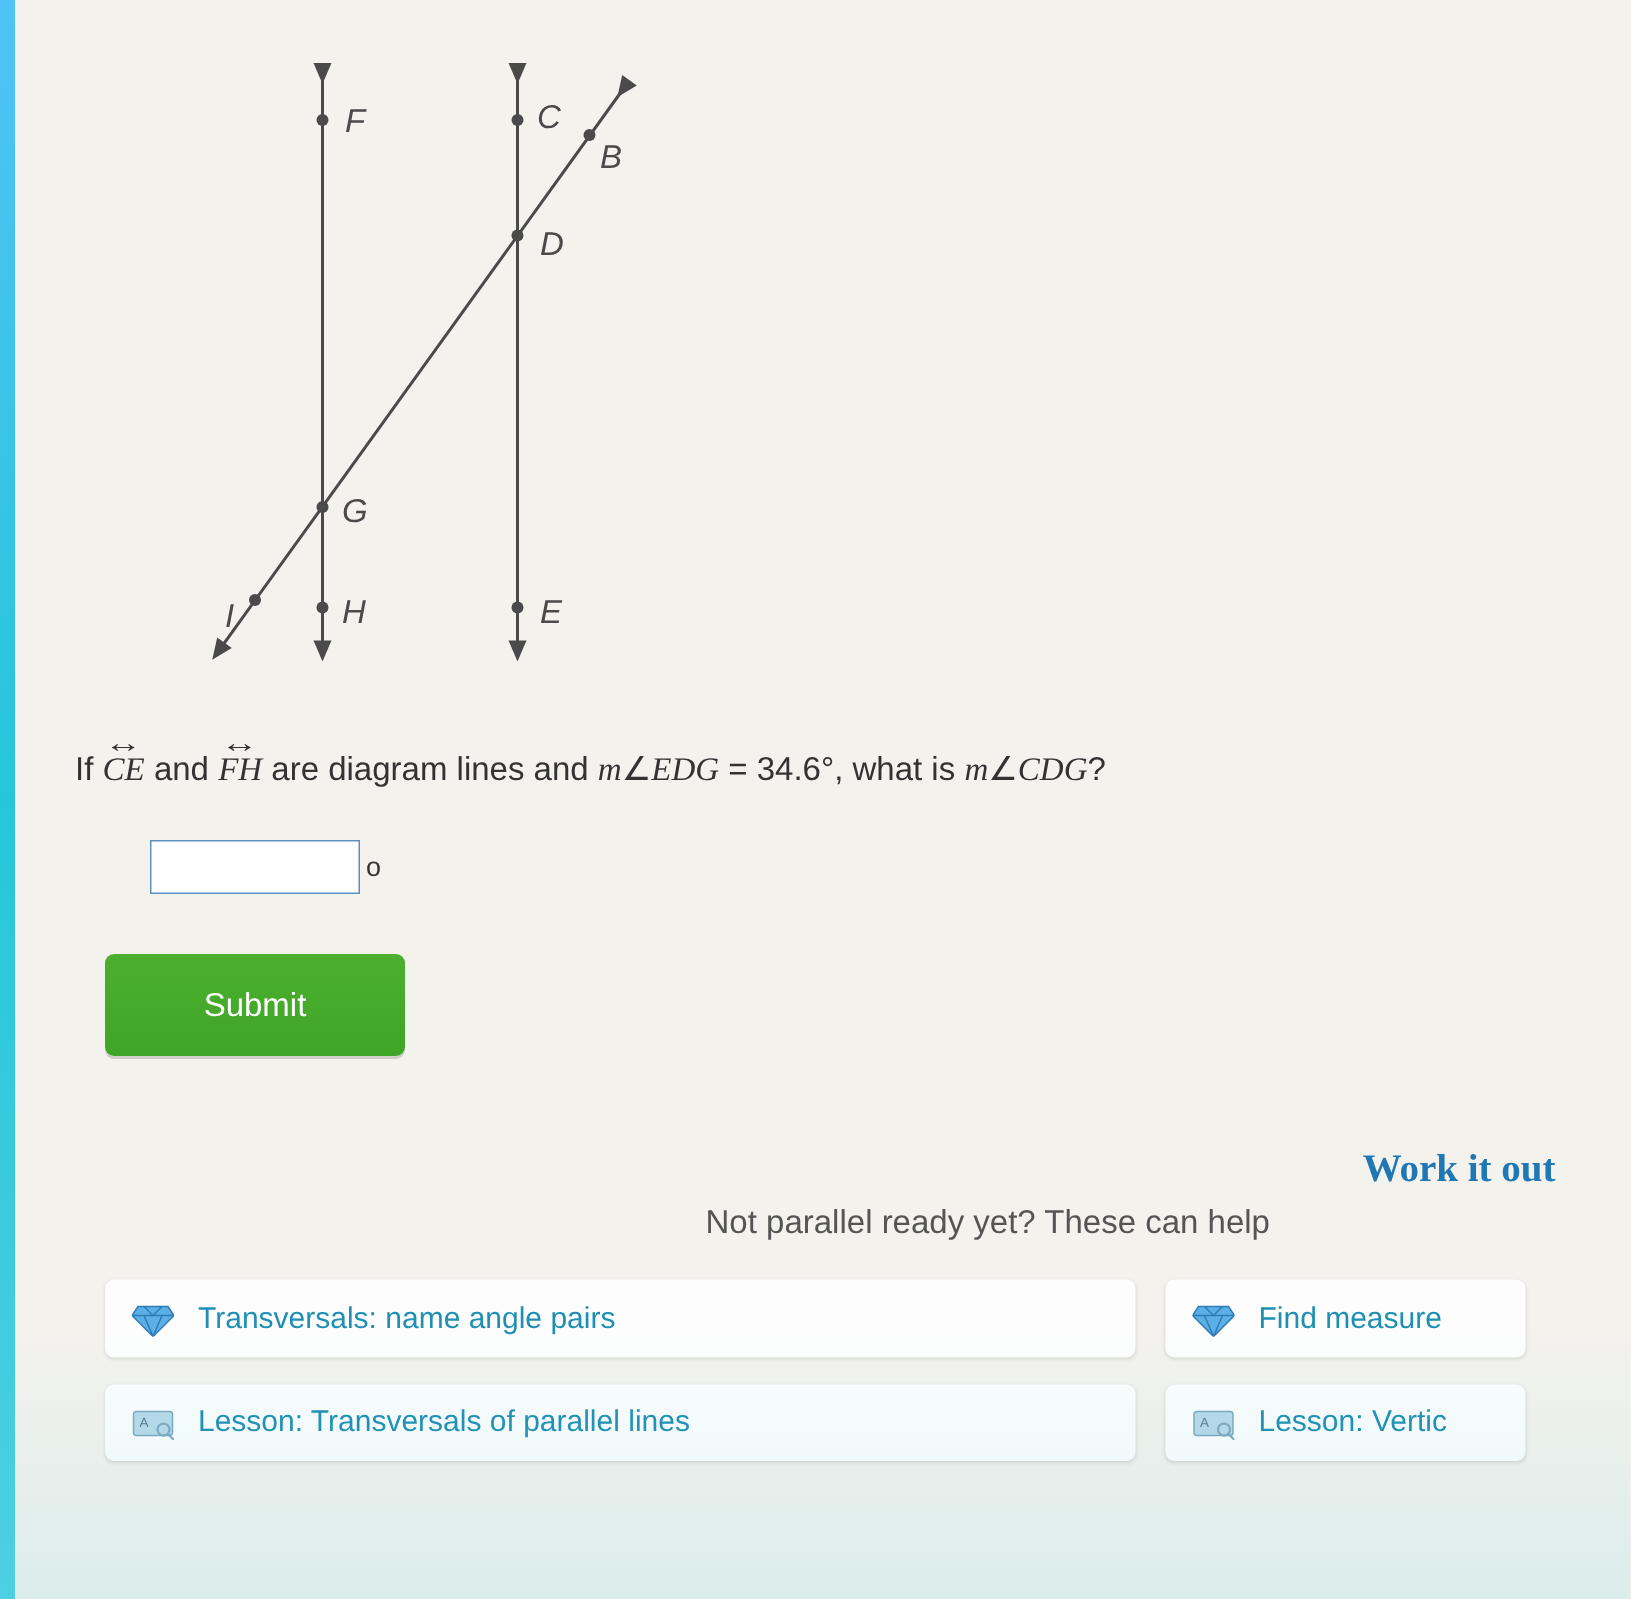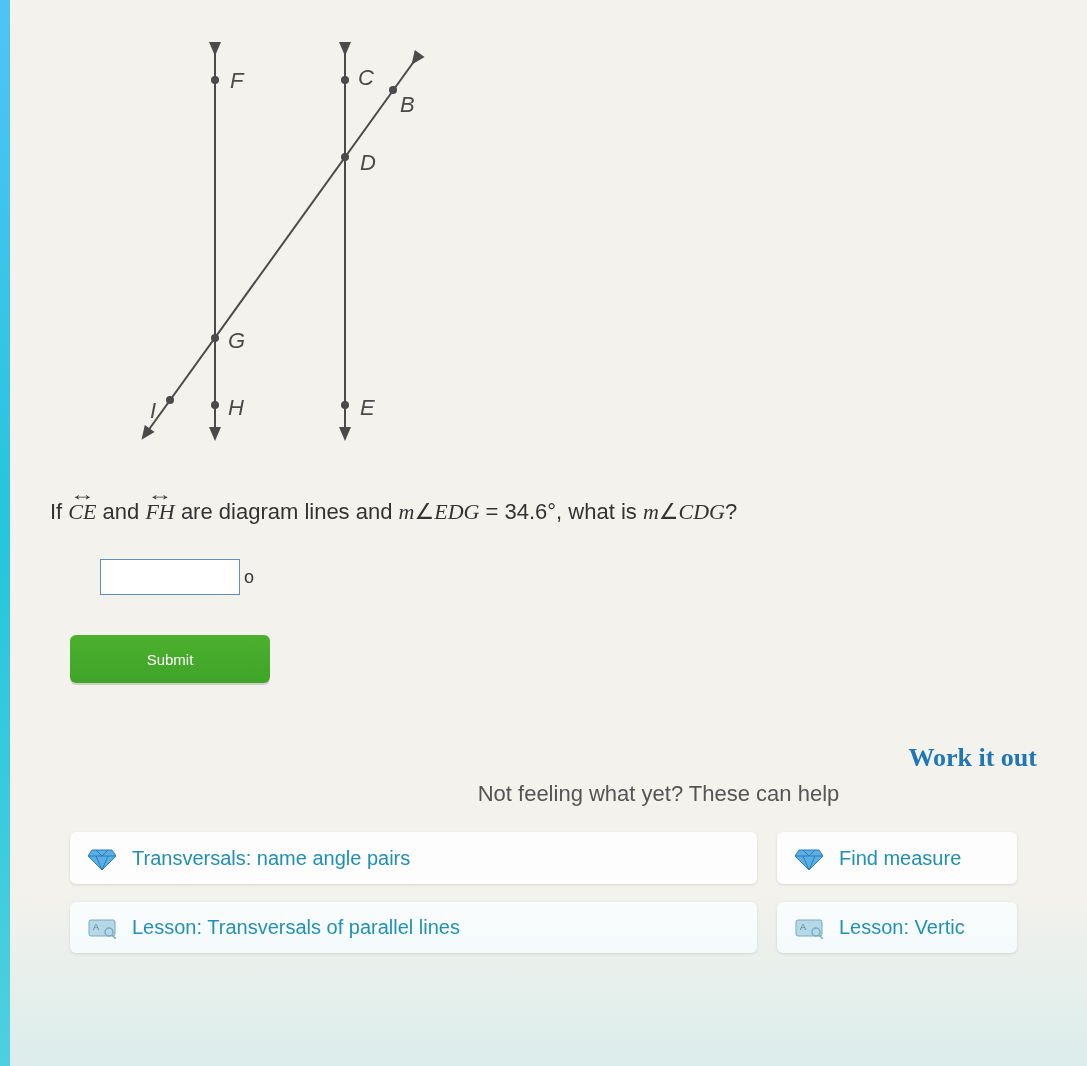--- a/index.html
+++ b/index.html
@@ -68,26 +68,26 @@
     border: 1px solid #5b8fbf;
     background: #fff;
     padding: 4px 8px;
     font-size: 18px;
   }
   .deg { font-size: 18px; vertical-align: top; }
   .submit-btn {
     margin-top: 40px;
     margin-left: 20px;
     width: 200px;
-    height: 48px;
+    height: 68px;
     background: linear-gradient(#4caf2e, #3fa528);
     color: #fff;
     border: none;
     border-radius: 6px;
-    font-size: 15px;
+    font-size: 22px;
     cursor: pointer;
     box-shadow: 0 2px 0 rgba(0,0,0,0.15);
   }
   .work-it-out {
     text-align: right;
     margin-top: 60px;
     font-size: 26px;
     font-weight: bold;
     color: #1f77b4;
     font-family: Georgia, serif;
@@ -209,21 +209,21 @@
   </div>
 
   <div class="answer-row">
     <input class="answer-input" type="text" value="" style="">
     <span class="deg">o</span>
   </div>
 
   <button class="submit-btn">Submit</button>
 
   <div class="work-it-out">Work it out</div>
-  <div class="not-ready">Not feeling what yet? These can help</div>
+  <div class="not-ready">Not parallel ready yet? These can help</div>
 
   <div class="links-row">
     <div class="links-col">
       <div class="link-card">
         <svg class="gem-icon" viewBox="0 0 28 24">
           <polygon points="4,4 24,4 28,10 14,24 0,10" fill="#5ab0e6" stroke="#2e7bb5" stroke-width="1"></polygon>
           <polyline points="0,10 28,10" stroke="#2e7bb5" stroke-width="1" fill="none"></polyline>
           <polyline points="8,4 14,10 20,4" stroke="#2e7bb5" stroke-width="1" fill="none"></polyline>
           <polyline points="8,10 14,24 20,10" stroke="#2e7bb5" stroke-width="1" fill="none"></polyline>
         </svg>

